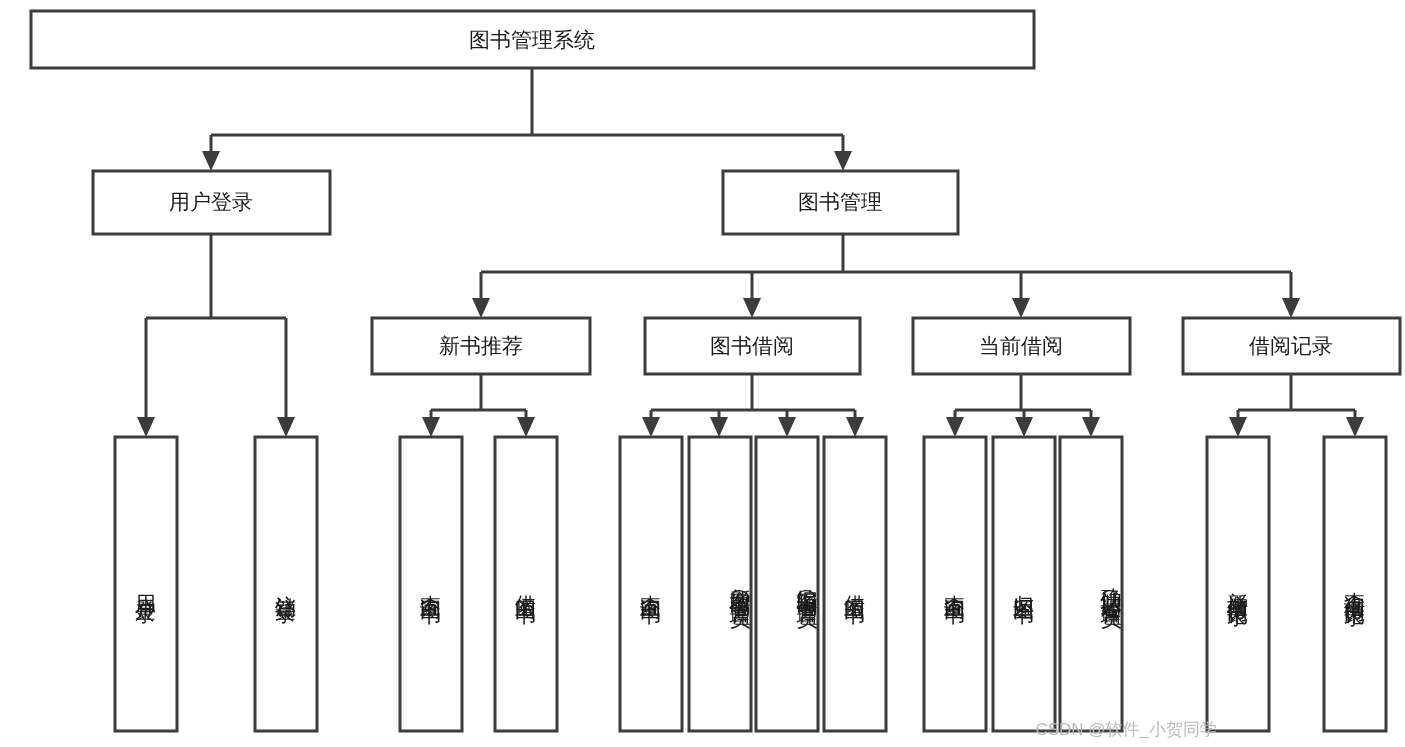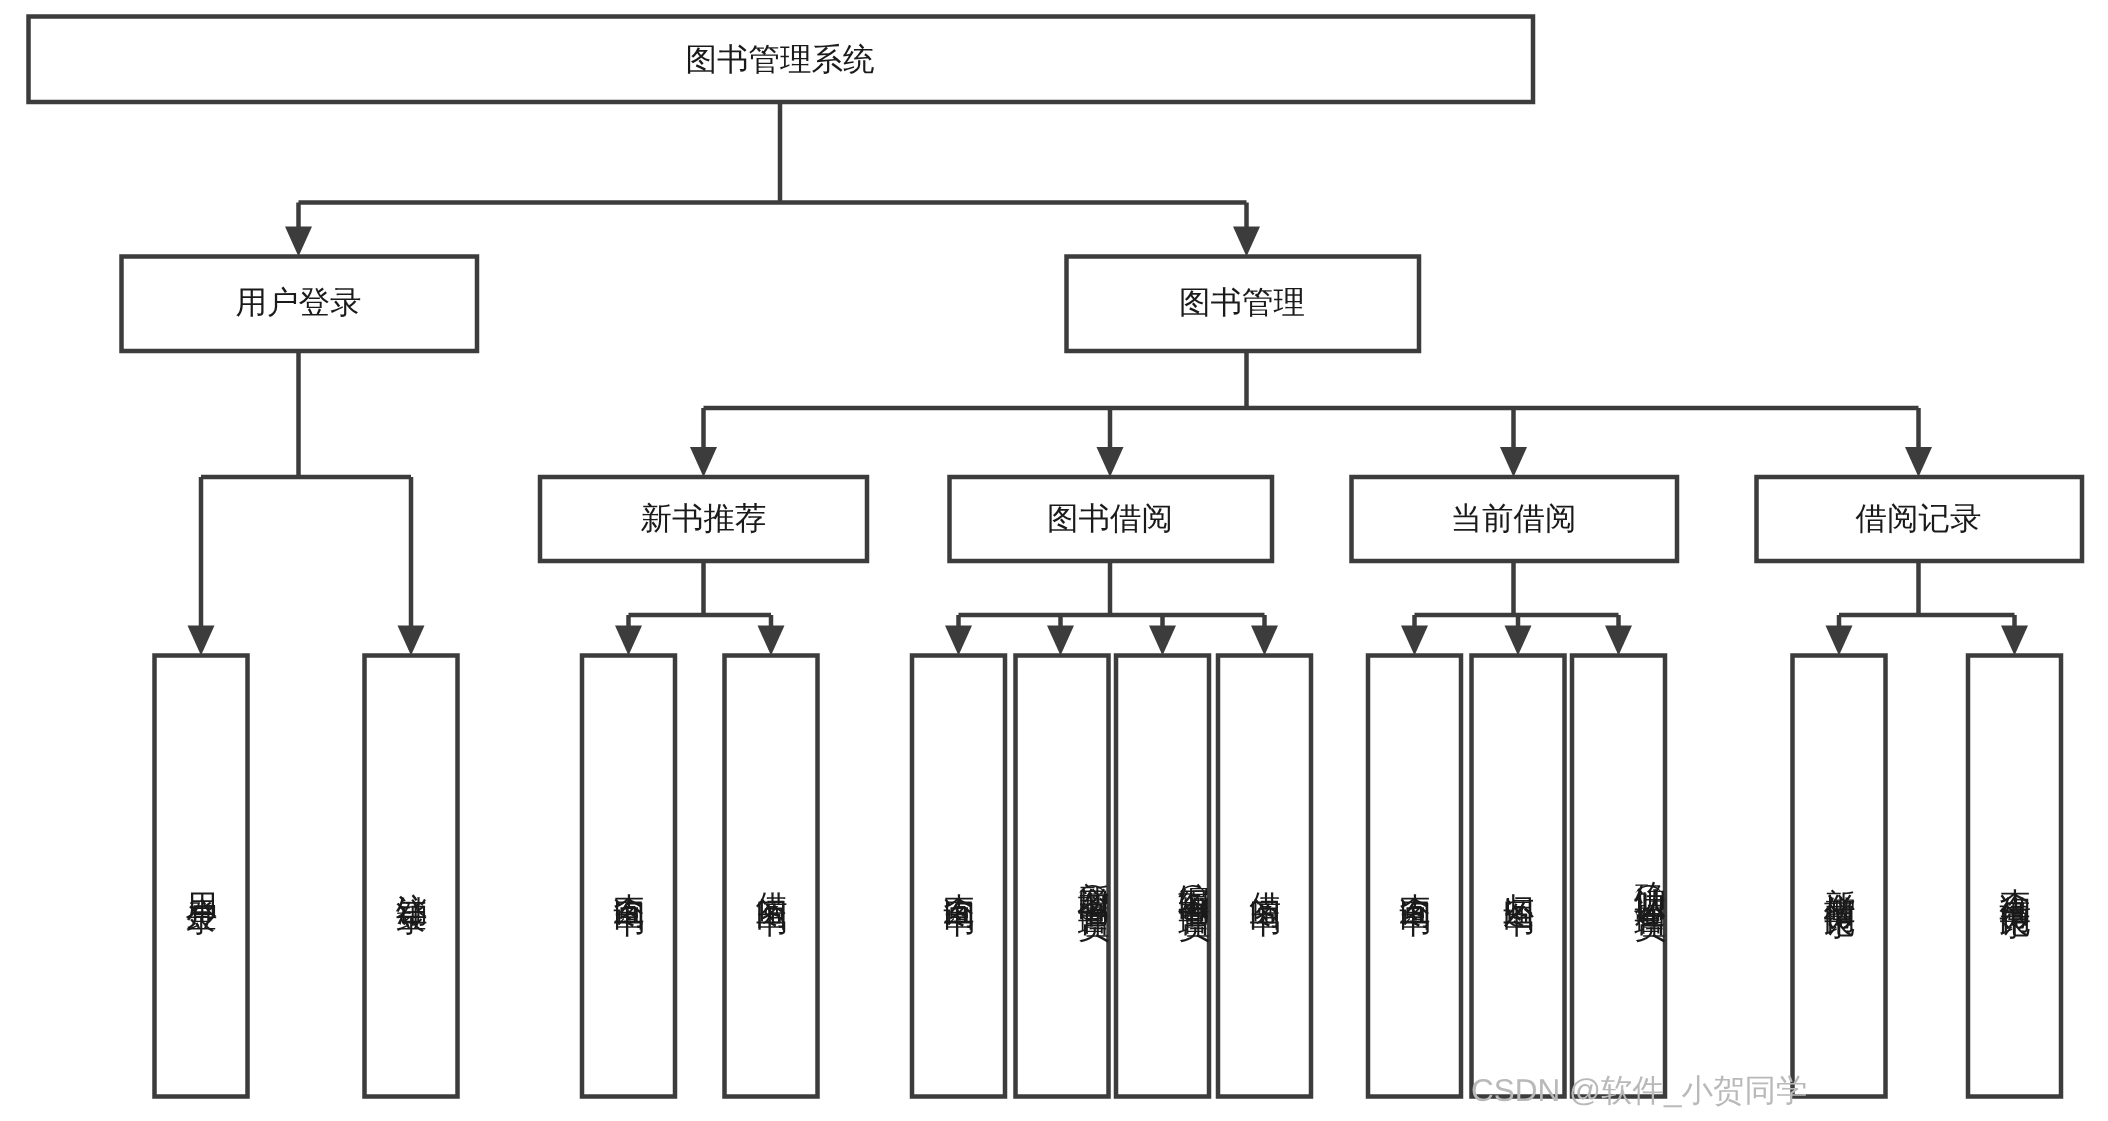--- a/index.html
+++ b/index.html
@@ -9,21 +9,21 @@
   }
   body {
     width: 1405px;
     height: 747px;
     font-family: "Liberation Sans", "DejaVu Sans", sans-serif;
     position: relative;
     overflow: hidden;
   }
   #diagram-root {
     position: absolute;
-    left: 0;
+    left: 12px;
     top: 0;
     width: 1213px;
     height: 747px;
   }
   svg.diagram-canvas {
     display: block;
     width: 1405px;
     height: 747px;
   }
   .node-rect {
@@ -62,21 +62,21 @@
     justify-content: center;
     text-align: center;
     white-space: nowrap;
     user-select: none;
   }
   .watermark {
     position: absolute;
     right: 8px;
     bottom: 6px;
     font-family: "Liberation Sans", "DejaVu Sans", sans-serif;
-    font-size: 21px;
+    font-size: 17px;
     color: #b9b9b9;
     white-space: nowrap;
     user-select: none;
   }
 </style>
 </head>
 <body>
 
 <div id="diagram-root">
 

